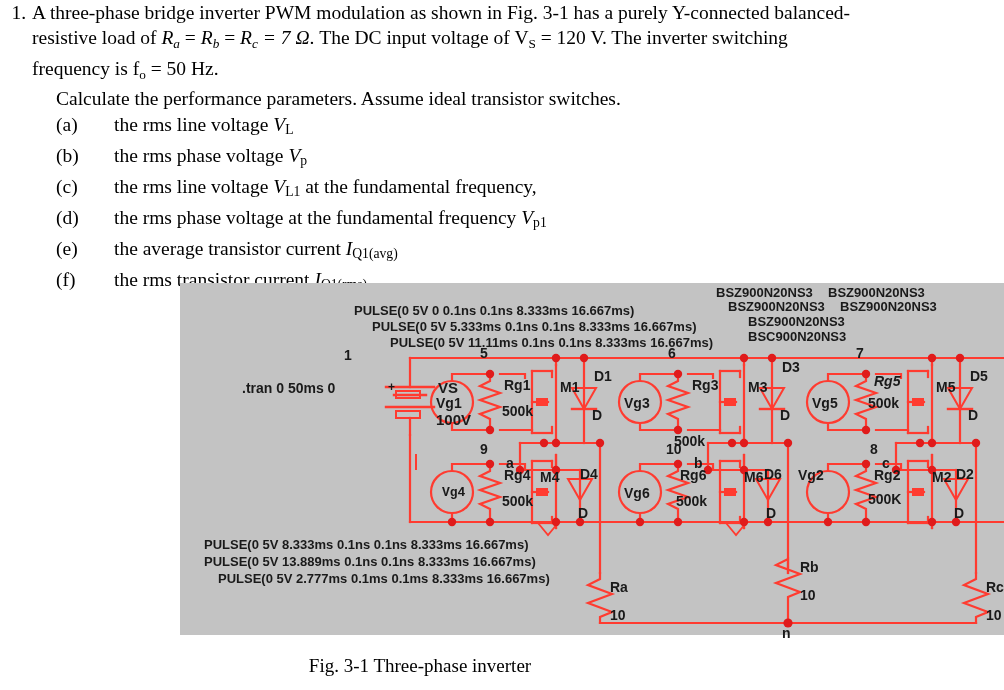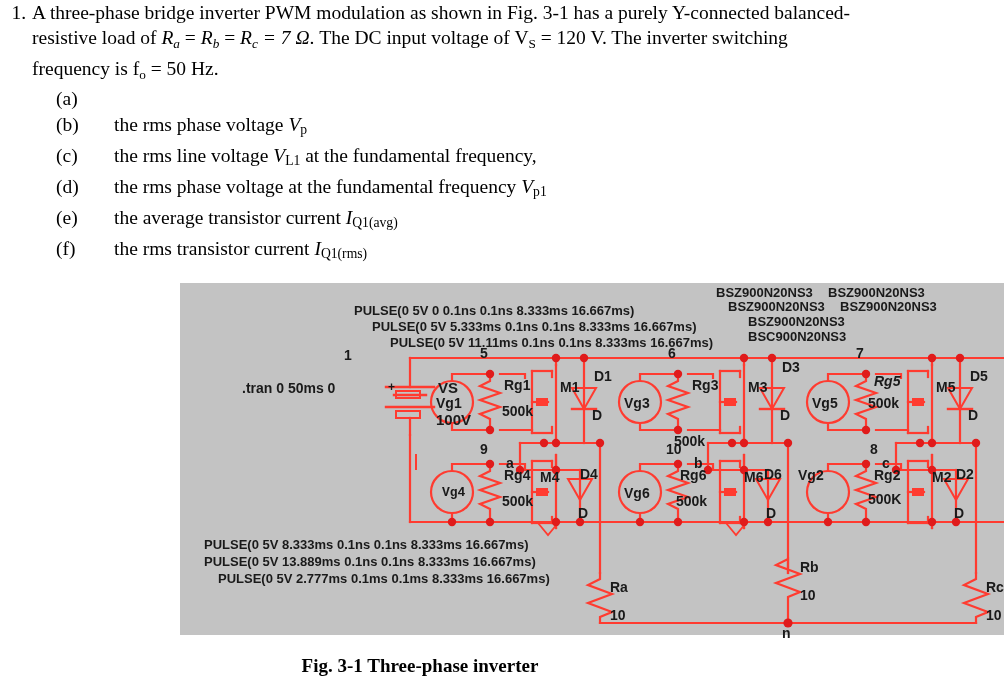--- a/index.html
+++ b/index.html
@@ -20,44 +20,46 @@
   .calc-line{padding-left:56px;font-size:19.5px;line-height:26px;}
   i.v{font-style:italic;}
   sub{font-size:0.68em;vertical-align:-0.28em;}
   .sm{font-size:0.70em;vertical-align:-0.25em;}
 
   
   #sch-wrap{position:absolute;left:180px;top:283px;width:824px;height:352px;background:#c3c3c3;}
   #sch{position:absolute;left:0;top:0;width:824px;height:352px;}
   .lbl{position:absolute;font-family:"Liberation Sans",sans-serif;font-weight:bold;color:#1a1a1a;white-space:nowrap;}
   #caption{position:absolute;left:0;top:655px;width:840px;text-align:center;
-           font-family:"Liberation Serif",serif;font-size:19px;font-weight:bold;}
+           font-family:"Liberation Serif",serif;font-size:19px;}
 </style>
 </head>
 <body>
 
 <div id="problem">
 
   <div class="prob-row">
     <div class="prob-num">1.</div>
     <div class="prob-body">A three-phase bridge inverter PWM modulation as shown in Fig. 3-1 has a purely Y-connected balanced-</div>
   </div>
 
   <div class="prob-body p-indent">
     <span>resistive load of </span><i class="v">R</i><sub><i class="v">a</i></sub><span> = </span><i class="v">R</i><sub><i class="v">b</i></sub><span> = </span><i class="v">R</i><sub><i class="v">c</i></sub><i class="v"> = 7 Ω</i><span>. The DC input voltage of V</span><sub>S</sub><span> = 120 V. The inverter switching</span>
   </div>
 
   <div class="prob-body p-indent">
     <span>frequency is f</span><sub>o</sub><span> = 50 Hz.</span>
   </div>
 
+  <div class="calc-line">Calculate the performance parameters. Assume ideal transistor switches.</div>
 
   <div id="sub-items">
       <div class="sub-row">
         <div class="sub-tag">(a)</div>
+        <div class="sub-txt">the rms line voltage <i class="v">V</i><span class="sm">L</span></div>
       </div>
       <div class="sub-row">
         <div class="sub-tag">(b)</div>
         <div class="sub-txt"> the rms phase voltage <i class="v">V</i><span class="sm">p</span></div>
       </div>
       <div class="sub-row">
         <div class="sub-tag">(c)</div>
         <div class="sub-txt">the rms line voltage <i class="v">V</i><span class="sm">L1</span> at the fundamental frequency,</div>
       </div>
       <div class="sub-row">

